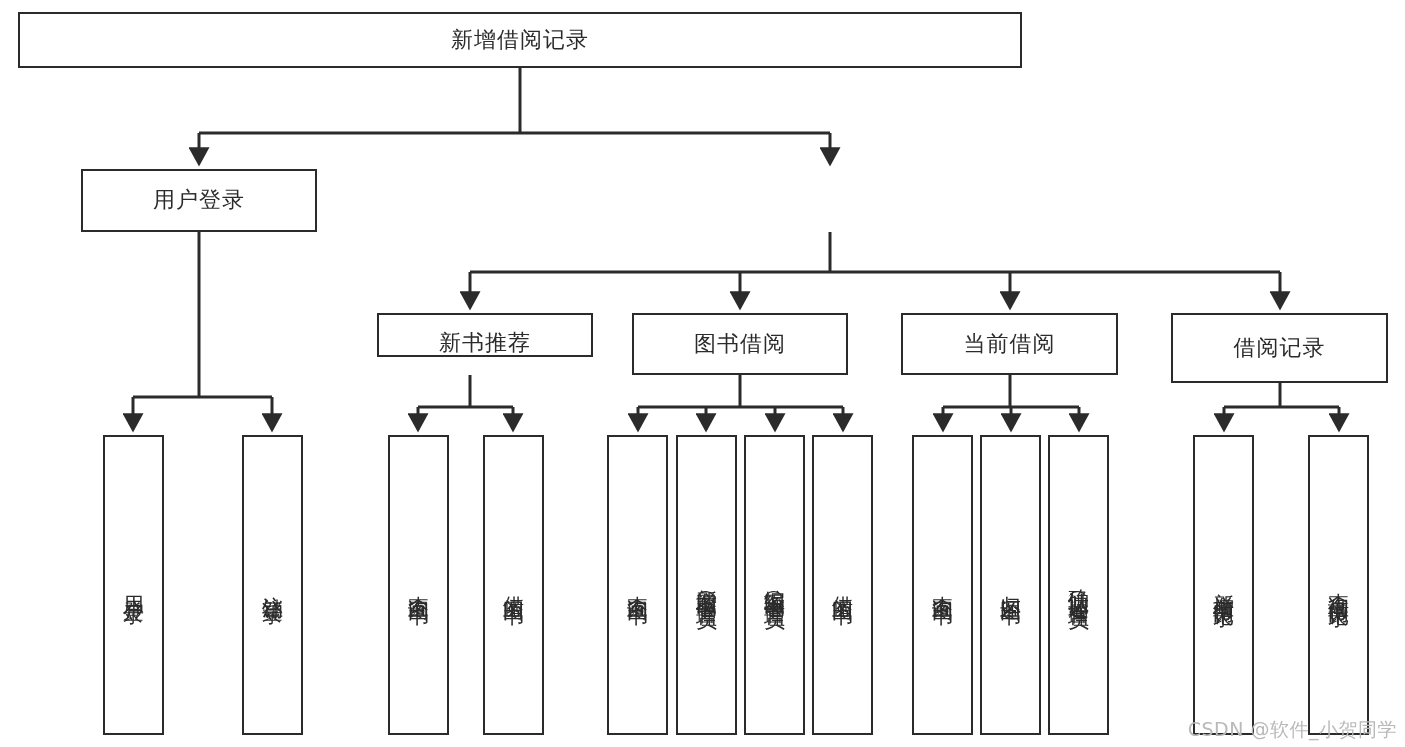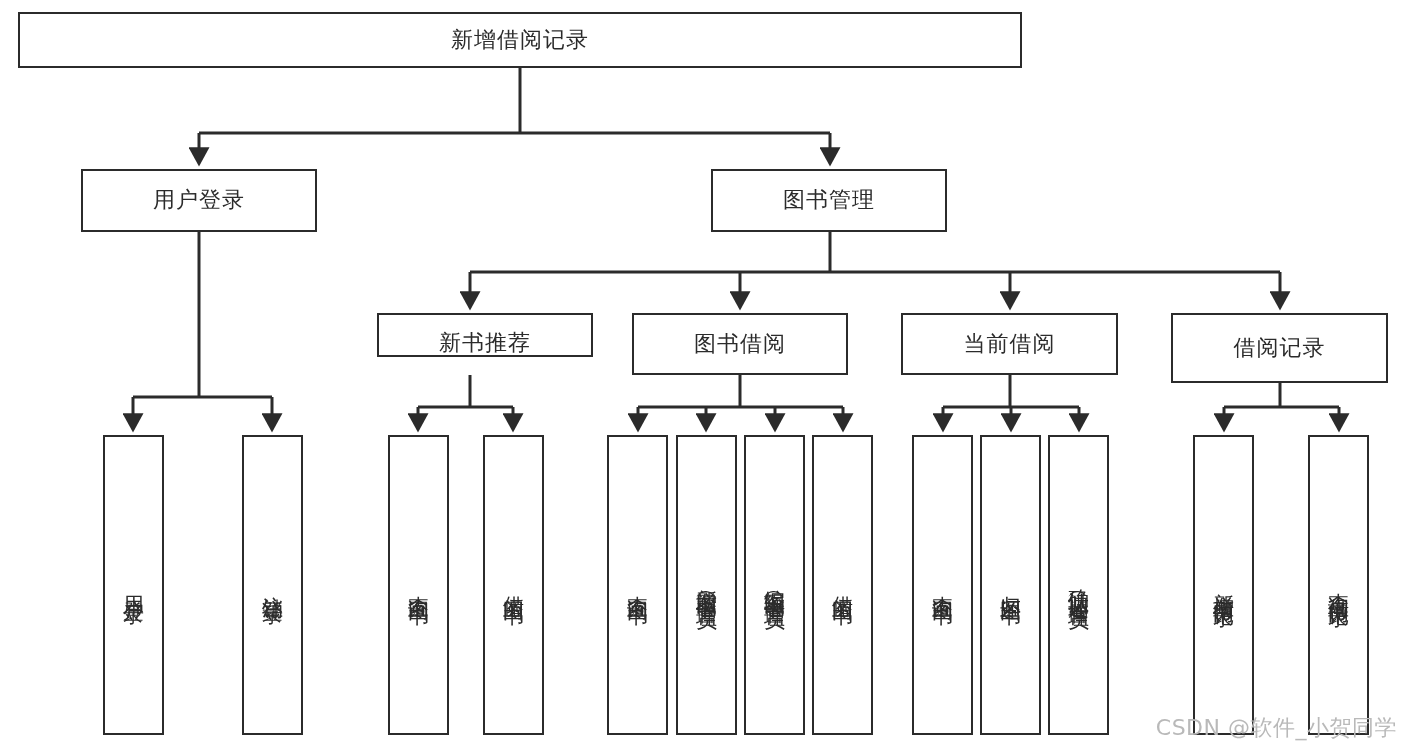--- a/index.html
+++ b/index.html
@@ -29,21 +29,21 @@
     line-height:1.05;
     padding:6px 0;
     align-items:center;
     justify-content:center;
     white-space:nowrap;
   }
   .watermark{
     position:absolute;
     right:8px;
     bottom:4px;
-    font-size:22px;
+    font-size:19px;
     color:#b9b9b9;
     letter-spacing:0.5px;
     white-space:nowrap;
     font-family:"DejaVu Sans","Liberation Sans",sans-serif;
   }
 </style>
 </head>
 <body>
 
 <div id="canvas">
@@ -99,23 +99,20 @@
     </g>
   </svg>
 
   <div class="node horiz root" style="left:18px;top:12px;width:1004px;height:56px;">
     <span>新增借阅记录</span>
   </div>
 
   <div class="node horiz" style="left:81px;top:169px;width:236px;height:63px;">
     <span>用户登录</span>
   </div>
-  <div class="node horiz" style="left:711px;top:169px;width:236px;height:63px;">
-    <span>图书管理</span>
-  </div>
 
   <div class="node horiz" style="left:377px;top:313px;width:216px;height:44px;align-items:flex-end;">
     <span>新书推荐</span>
   </div>
   <div class="node horiz" style="left:632px;top:313px;width:216px;height:62px;">
     <span>图书借阅</span>
   </div>
   <div class="node horiz" style="left:901px;top:313px;width:217px;height:62px;">
     <span>当前借阅</span>
   </div>

